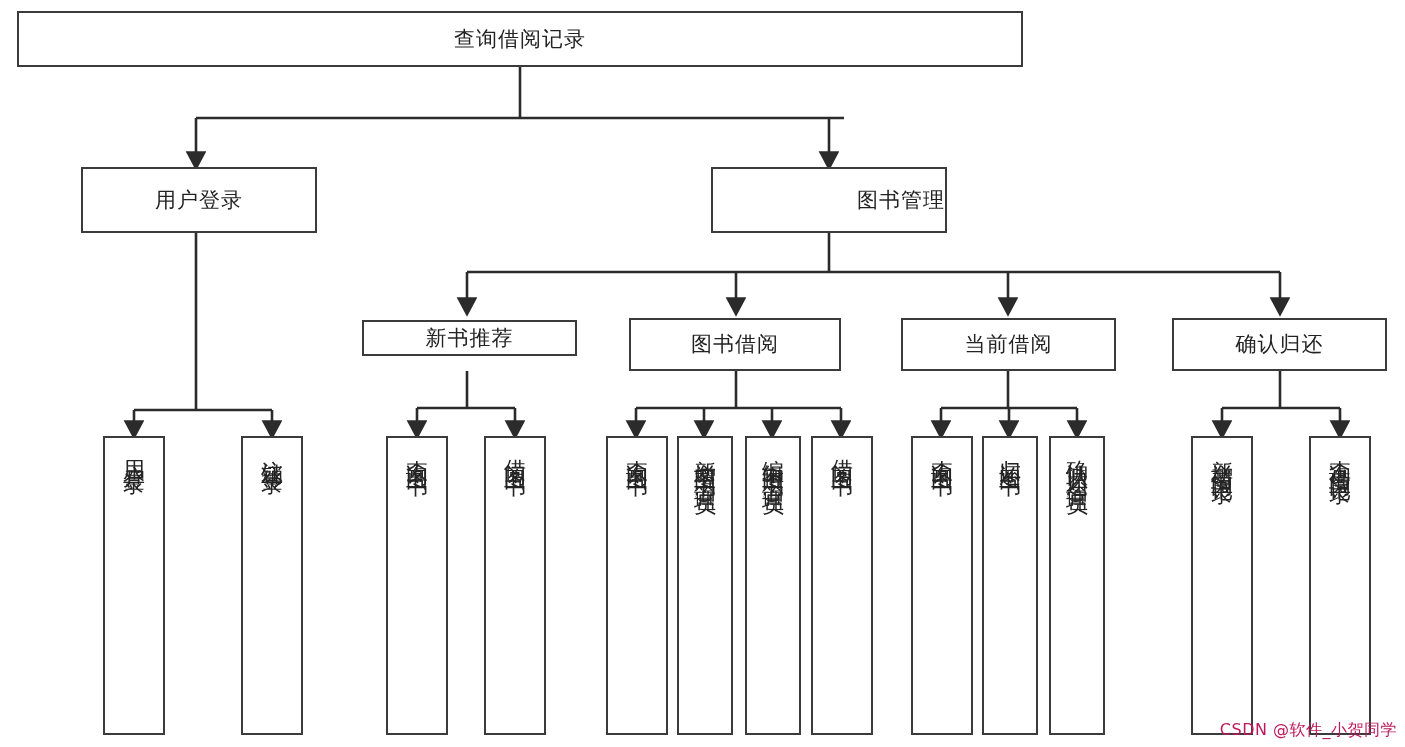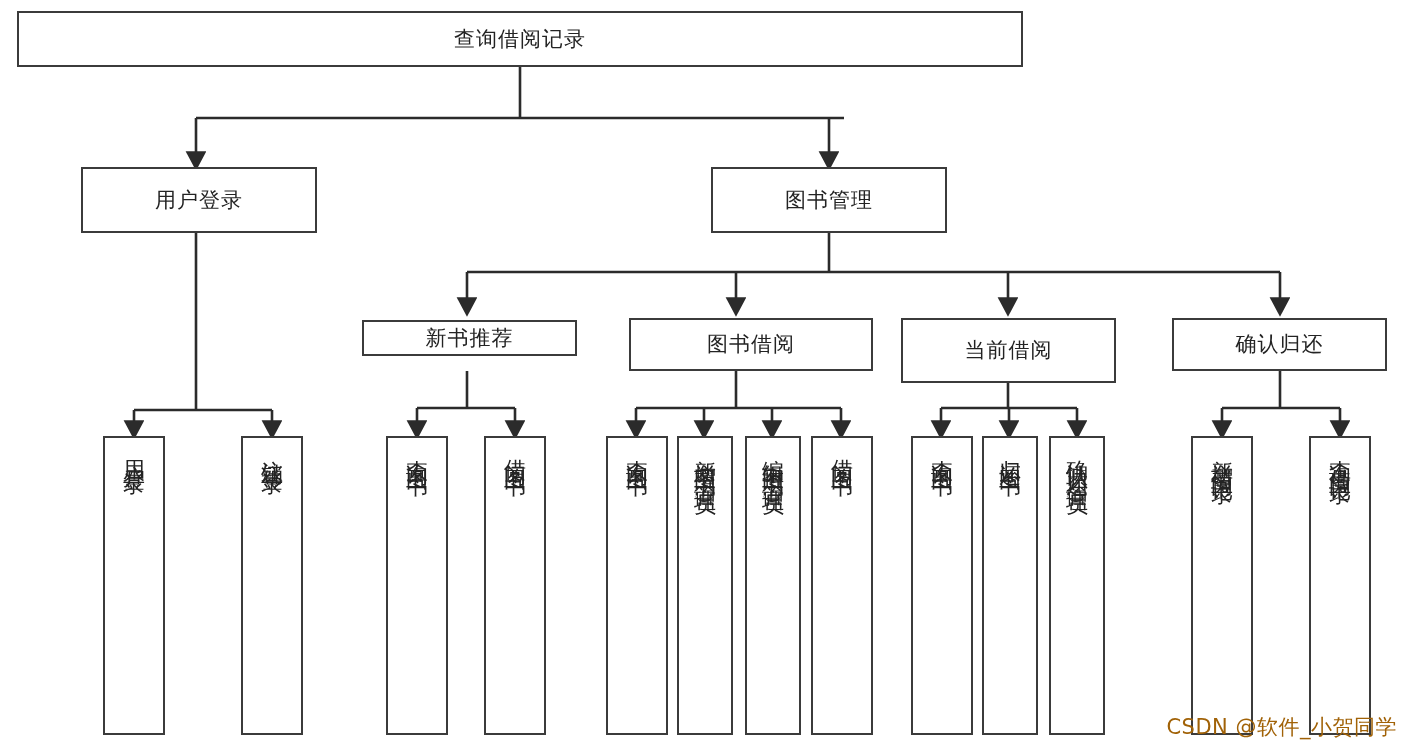--- a/index.html
+++ b/index.html
@@ -59,22 +59,22 @@
     font-size: 22px;
     letter-spacing: 5px;
     line-height: 1;
     white-space: nowrap;
     margin: 0 auto;
   }
   #watermark {
     position: absolute;
     right: 8px;
     bottom: 6px;
-    font-size: 21px;
-    color: #a16207;
+    font-size: 16px;
+    color: #be185d;
     letter-spacing: 0.5px;
     z-index: 5;
     white-space: nowrap;
     font-family: "DejaVu Sans", "Liberation Sans", sans-serif;
   }
 </style>
 </head>
 <body>
 
 <div id="diagram-root">
@@ -131,33 +131,33 @@
   </svg>
 
   <div class="node horizontal" style="left:17px; top:11px; width:1006px; height:56px;">
     <span class="node-label">查询借阅记录</span>
   </div>
 
   <div class="node horizontal" style="left:81px; top:167px; width:236px; height:66px;">
     <span class="node-label">用户登录</span>
   </div>
 
-  <div class="node horizontal" style="left:711px; top:167px; width:236px; height:66px;">
+  <div class="node horizontal" style="left:711px; top:167px; width:236px; height:66px;justify-content:flex-end;">
     <span class="node-label">图书管理</span>
   </div>
 
   <div class="node horizontal" style="left:362px; top:320px; width:215px; height:36px;">
     <span class="node-label">新书推荐</span>
   </div>
 
-  <div class="node horizontal" style="left:629px; top:318px; width:244px; height:53px;">
+  <div class="node horizontal" style="left:629px; top:318px; width:212px; height:53px;">
     <span class="node-label">图书借阅</span>
   </div>
 
-  <div class="node horizontal" style="left:901px; top:318px; width:215px; height:65px;">
+  <div class="node horizontal" style="left:901px; top:318px; width:215px; height:53px;">
     <span class="node-label">当前借阅</span>
   </div>
 
   <div class="node horizontal" style="left:1172px; top:318px; width:215px; height:53px;">
     <span class="node-label">确认归还</span>
   </div>
 
   <div class="node vertical" style="left:103px; top:436px; width:62px; height:299px;">
     <span class="node-label">用户登录</span>
   </div>

